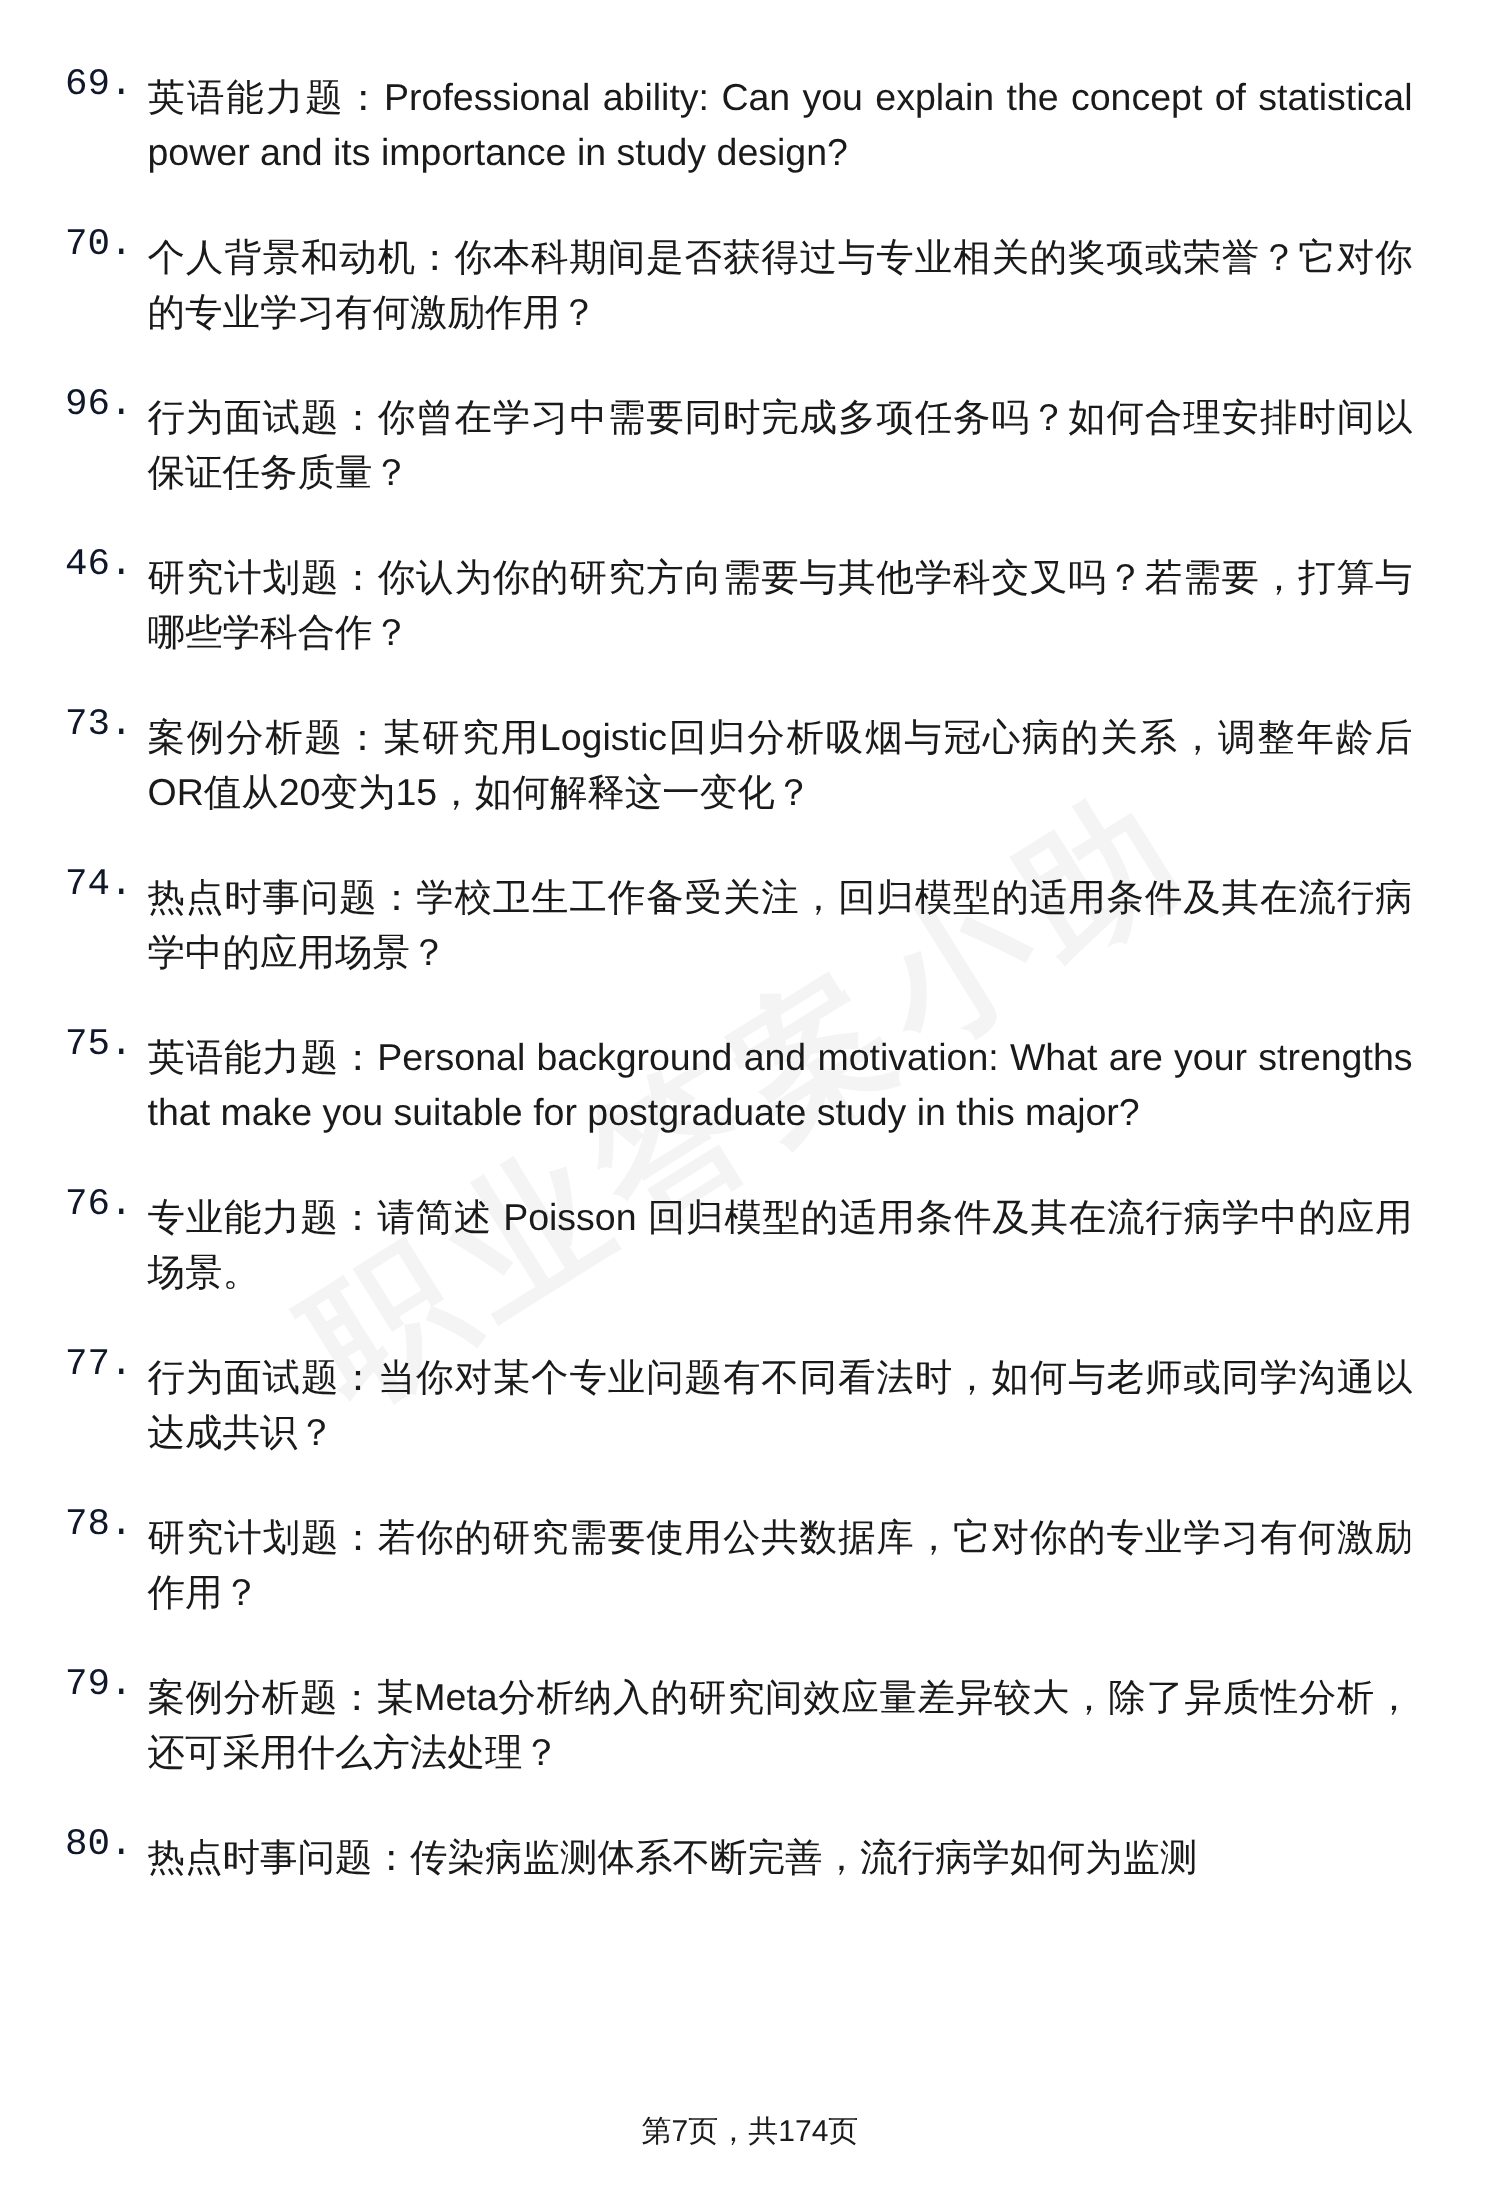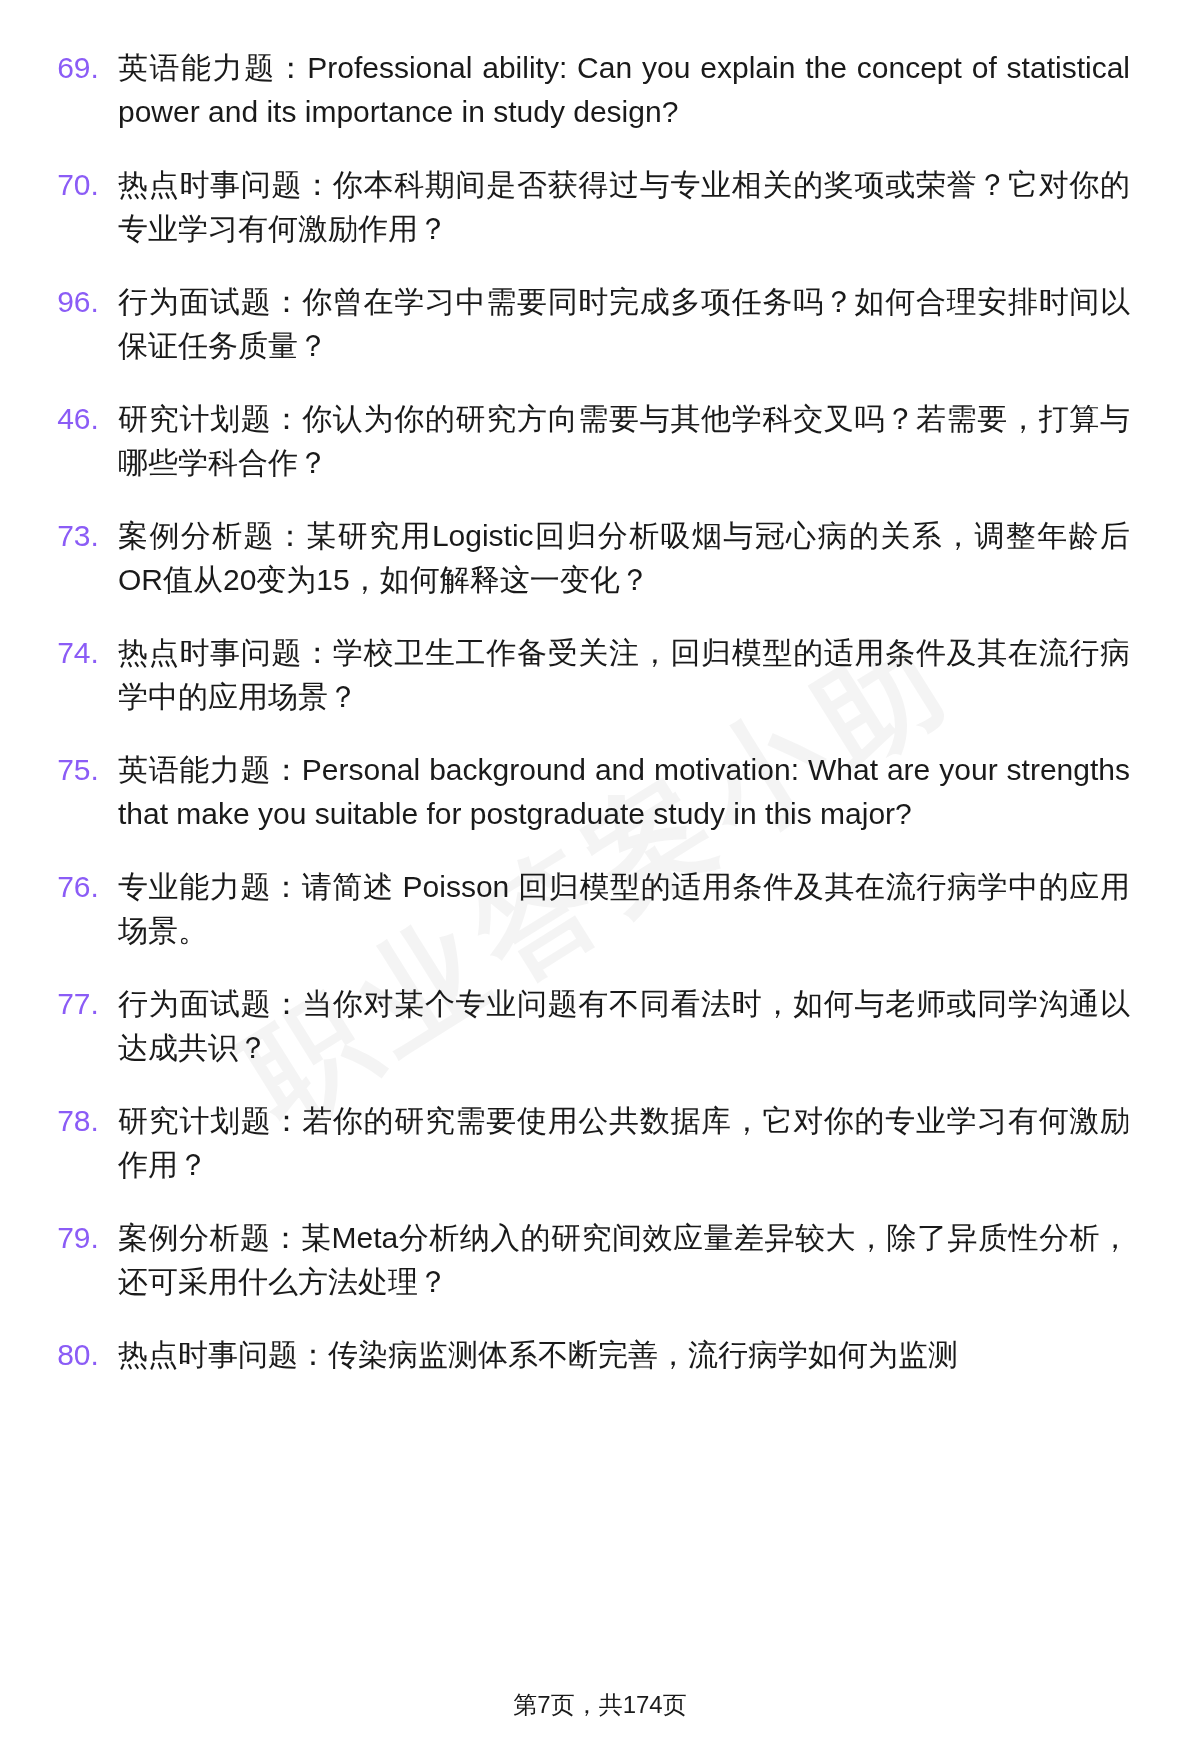--- a/index.html
+++ b/index.html
@@ -44,33 +44,34 @@
     display: flex;
     align-items: flex-start;
     margin-bottom: 29px;
   }
   .num {
     flex: 0 0 auto;
     width: 66px;
     text-align: center;
     font-size: 30px;
     line-height: 44px;
-    color: #8b5cf6;
+    color: #0f172a;
     padding-right: 14px;
     box-sizing: border-box;
-    font-family: Liberation Sans, sans-serif;
+    font-family: Liberation Mono, monospace;
   }
   .text {
     flex: 1 1 auto;
     font-size: 30px;
     line-height: 44px;
     color: #1a1a1a;
     text-align: justify;
     text-justify: inter-ideograph;
     word-break: break-word;
+    margin-top: 11px;
   }
   .footer {
     position: absolute;
     left: 0;
     right: 0;
     bottom: 34px;
     text-align: center;
     font-size: 24px;
     color: #1a1a1a;
     z-index: 1;
@@ -85,21 +86,21 @@
 
   <div class="list">
 
     <div class="item">
       <div class="num">69.</div>
       <div class="text">英语能力题：Professional ability: Can you explain the concept of statistical power and its importance in study design?</div>
     </div>
 
     <div class="item">
       <div class="num">70.</div>
-      <div class="text">热点时事问题：你本科期间是否获得过与专业相关的奖项或荣誉？它对你的专业学习有何激励作用？</div>
+      <div class="text">个人背景和动机：你本科期间是否获得过与专业相关的奖项或荣誉？它对你的专业学习有何激励作用？</div>
     </div>
 
     <div class="item">
       <div class="num">96.</div>
       <div class="text">行为面试题：你曾在学习中需要同时完成多项任务吗？如何合理安排时间以保证任务质量？</div>
     </div>
 
     <div class="item">
       <div class="num">46.</div>
       <div class="text">研究计划题：你认为你的研究方向需要与其他学科交叉吗？若需要，打算与哪些学科合作？</div>

